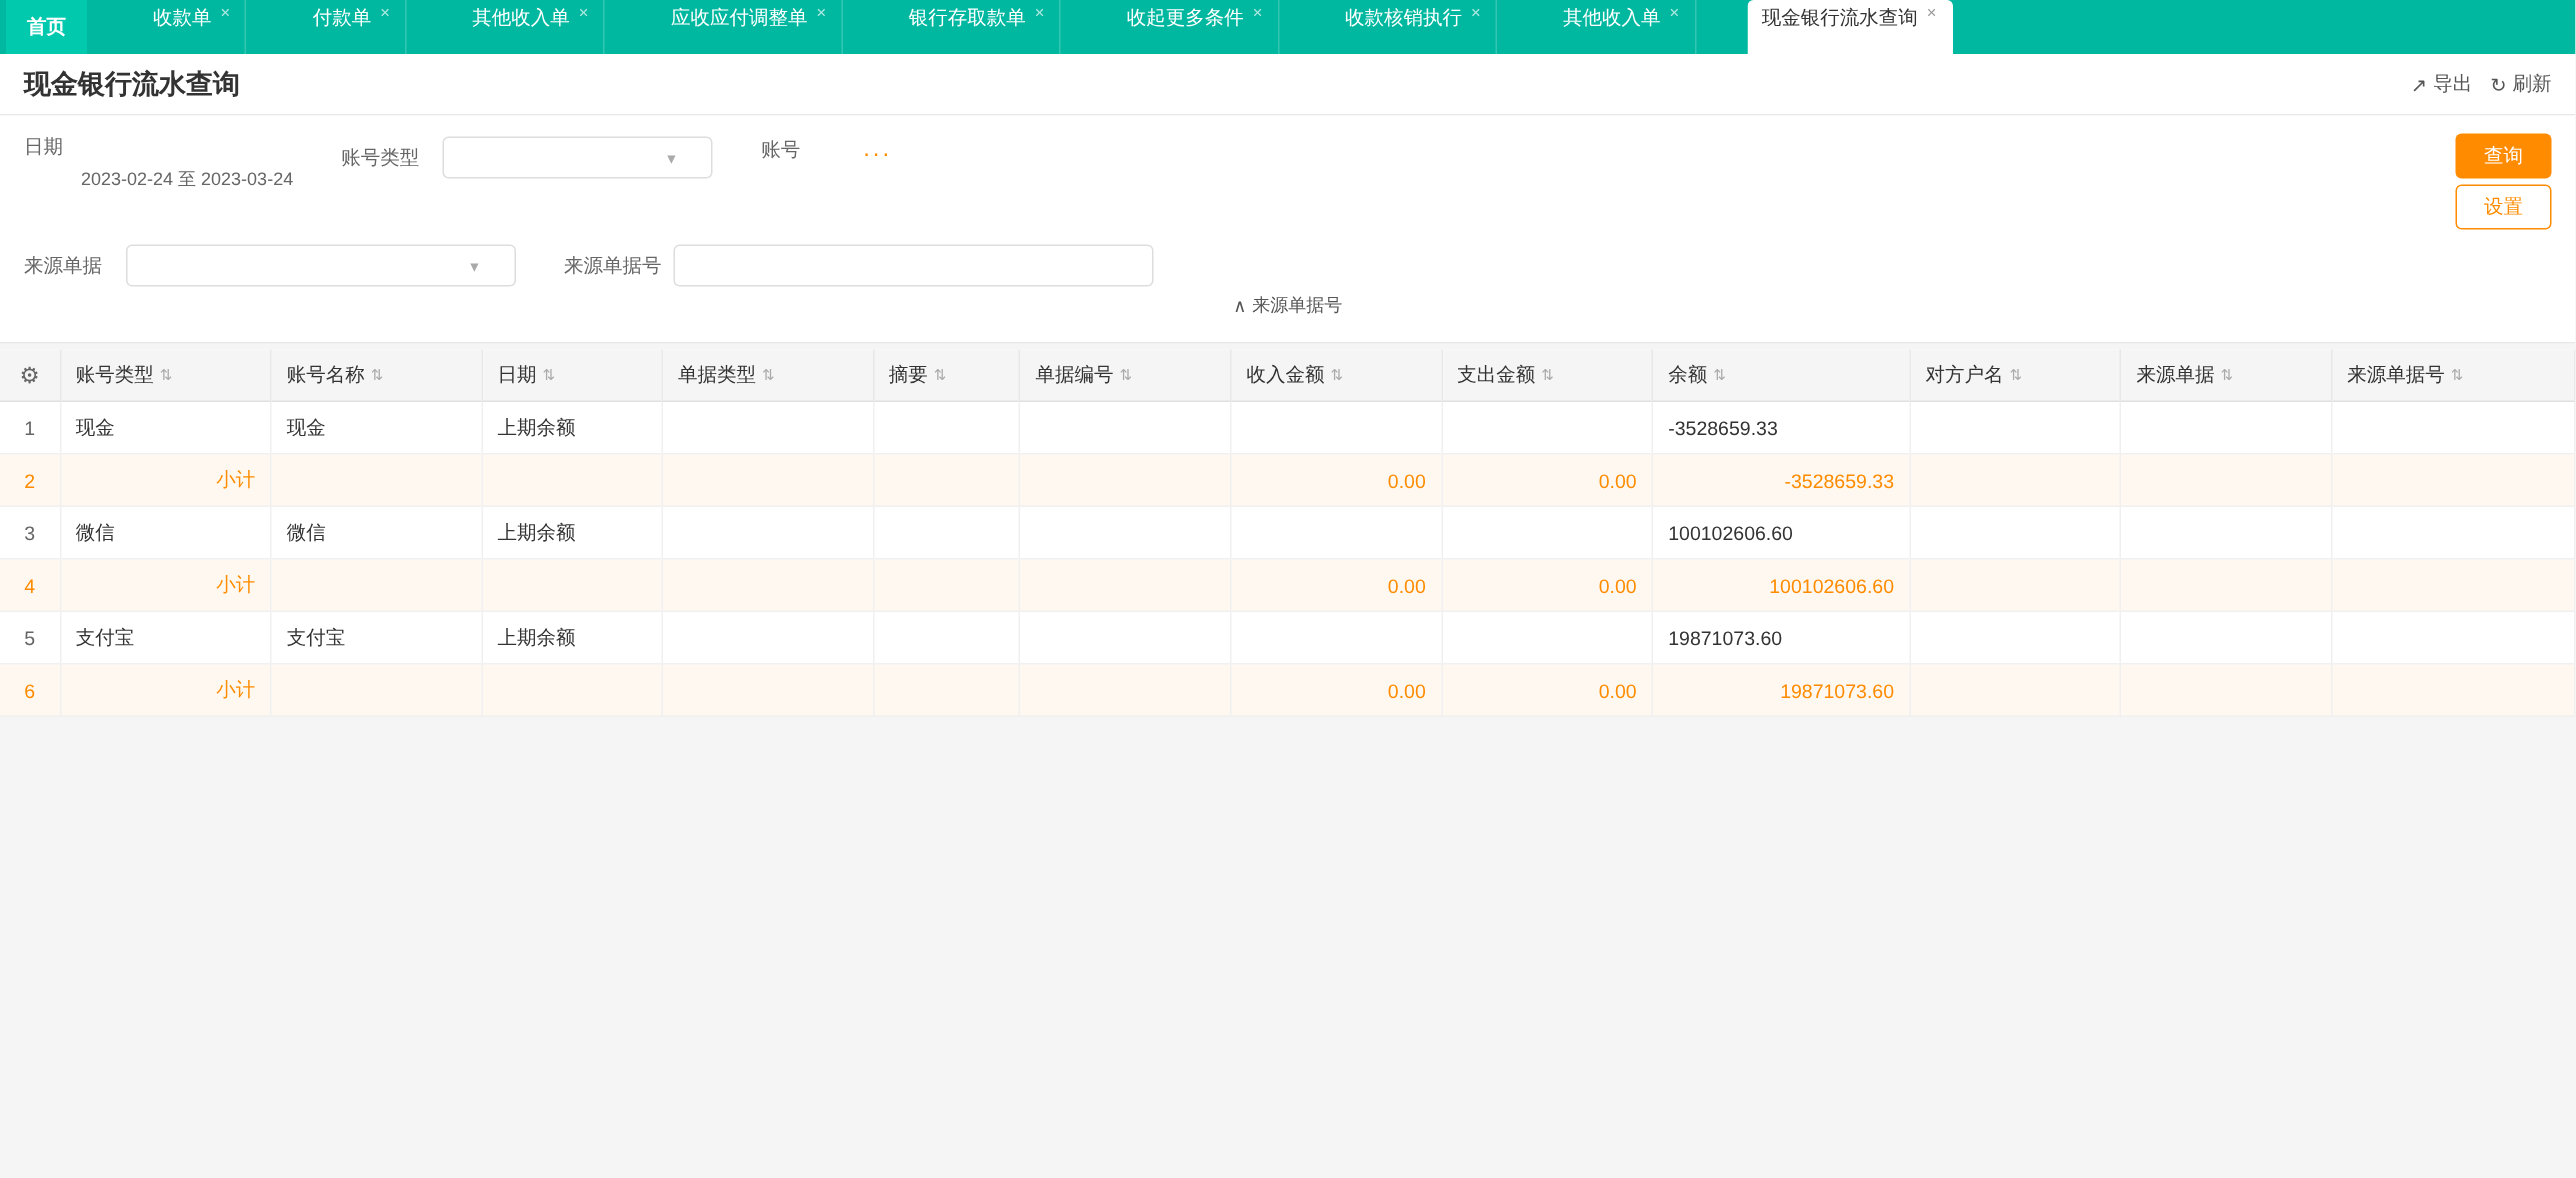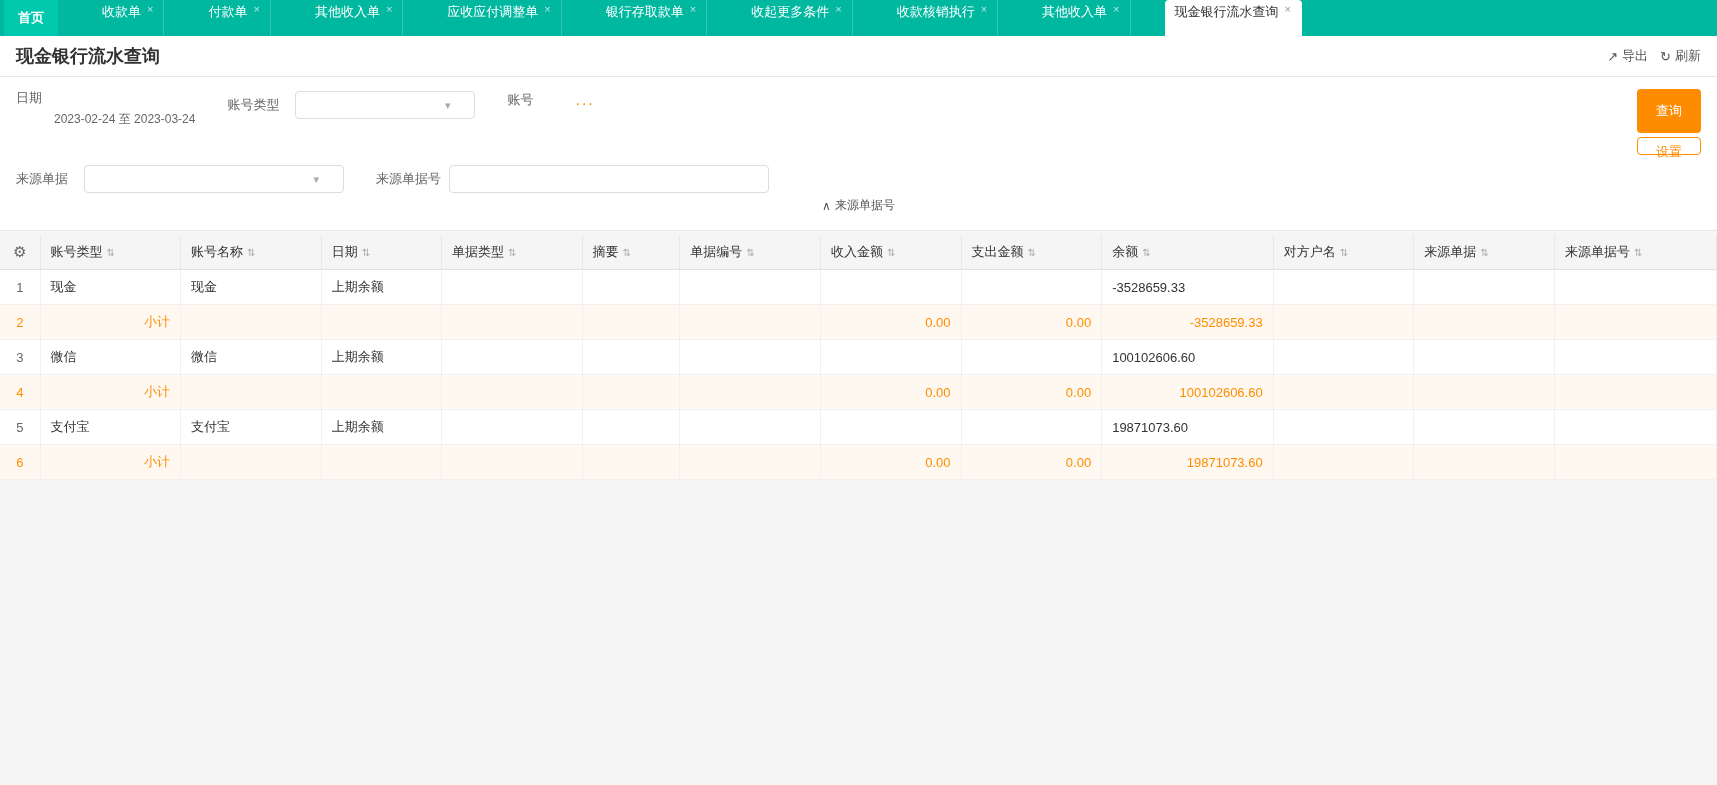--- a/index.html
+++ b/index.html
@@ -138,31 +138,31 @@
       min-width: 180px;
     }
     .btn-query {
       background: #ff8c00;
       color: #fff;
       border: none;
       border-radius: 4px;
       padding: 6px 18px;
       cursor: pointer;
       font-size: 13px;
-      height: 44px;
+      height: 30px;
     }
     .btn-settings {
       background: #fff;
       color: #ff8c00;
       border: 1px solid #ff8c00;
       border-radius: 4px;
       padding: 5px 18px;
       cursor: pointer;
       font-size: 13px;
-      height: 18px;
+      height: 30px;
     }
     .action-buttons {
       display: flex;
       flex-direction: column;
       gap: 4px;
       margin-left: auto;
     }
     .collapse-row {
       display: flex;
       justify-content: center;

